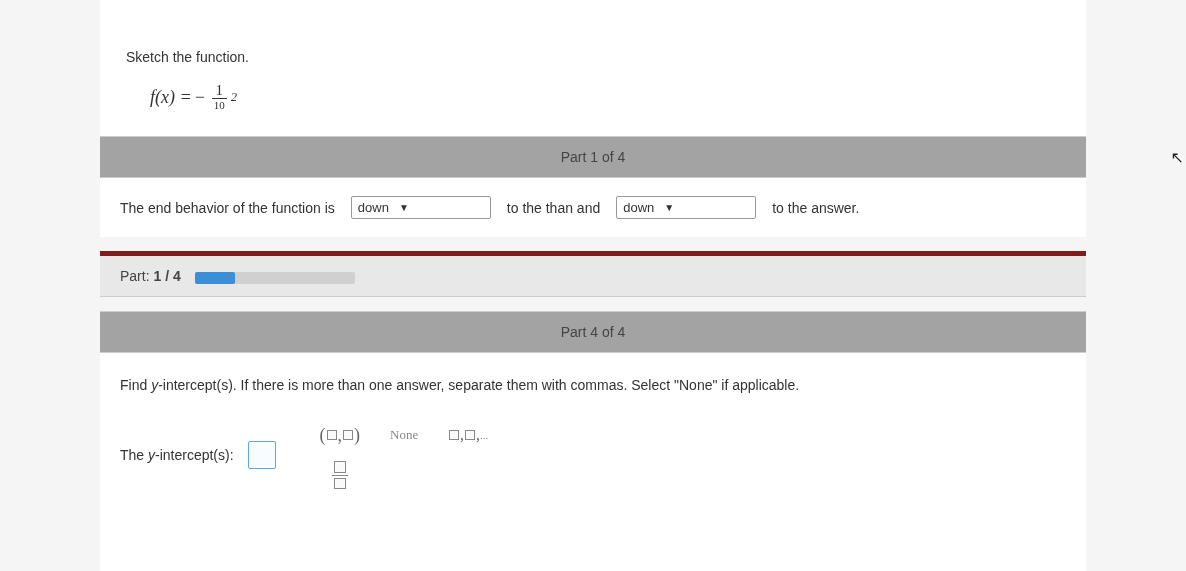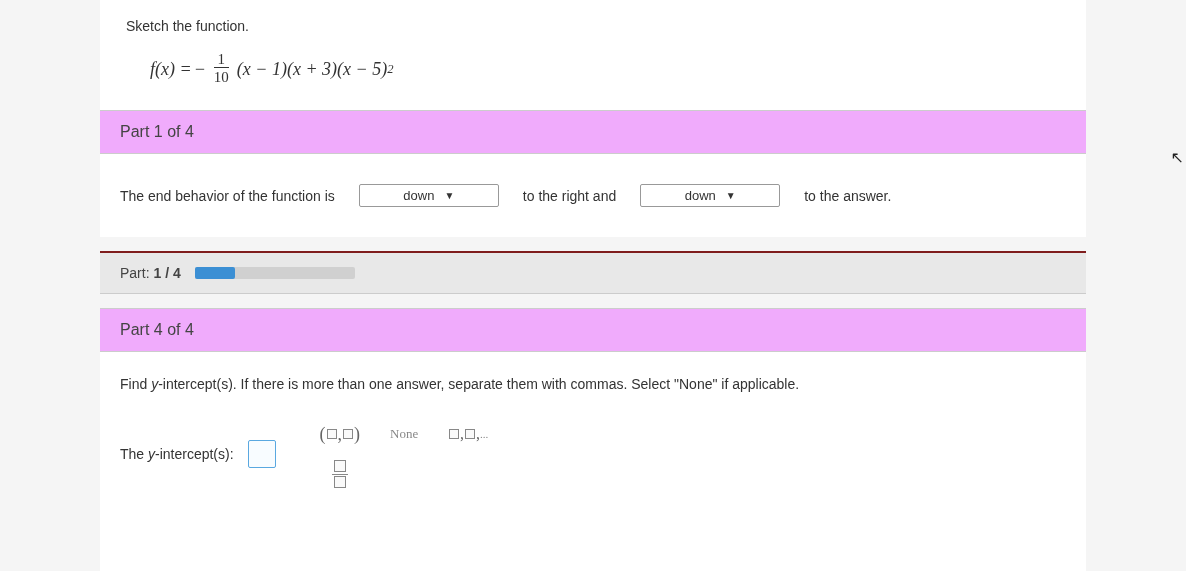--- a/index.html
+++ b/index.html
@@ -20,20 +20,21 @@
       margin: 0 100px 0 100px;
       height: 100%;
     }
     .question-header {
       padding: 18px 26px 24px 26px;
     }
     .question-title {
       font-size: 14px;
       color: #333;
       margin-bottom: 18px;
+      margin-top: 31px;
     }
     .formula {
       padding-left: 24px;
       font-family: 'Times New Roman', serif;
       font-style: italic;
       font-size: 18px;
       color: #333;
       display: flex;
       align-items: center;
     }
@@ -47,68 +48,69 @@
     }
     .frac .num {
       border-bottom: 1px solid #333;
       padding: 0 4px;
       line-height: 1;
       font-size: 15px;
     }
     .frac .den {
       padding: 0 4px;
       line-height: 1.2;
-      font-size: 15px;
+      font-size: 11px;
     }
     .sup {
       font-size: 0.7em;
       vertical-align: super;
     }
     .part-header {
-      background: #f0abfc;
+      background: #a3a3a3;
       border-top: 1px solid #ccc;
       border-bottom: 1px solid #ccc;
       padding: 12px 20px;
-      font-size: 16px;
+      font-size: 14px;
       color: #444;
+      text-align: center;
     }
     .part-body {
-      padding: 30px 20px;
+      padding: 18px 20px;
       font-size: 14px;
       color: #333;
       display: flex;
       align-items: center;
       flex-wrap: wrap;
-      gap: 24px;
+      gap: 16px;
     }
     .dropdown {
       display: inline-flex;
       align-items: center;
       border: 1px solid #999;
       background: #fff;
       padding: 3px 6px;
       min-width: 140px;
-      justify-content: center;
+      justify-content: flex-start;
       font-size: 13px;
       border-radius: 2px;
     }
     .dropdown .arrow {
       font-size: 10px;
       margin-left: 10px;
       color: #333;
     }
     .progress-row {
       background: #e8e8e8;
-      border-top: 2px solid #7f1d1d;
+      border-top: 5px solid #7f1d1d;
       border-bottom: 1px solid #ccc;
       padding: 12px 20px;
       font-size: 14px;
       color: #444;
       display: flex;
-      align-items: center;
+      align-items: flex-end;
       gap: 14px;
     }
     .progress-bar {
       width: 160px;
       height: 12px;
       background: #d0d0d0;
       border-radius: 2px;
       position: relative;
     }
     .progress-fill {
@@ -213,34 +215,33 @@
 <div class="container">
   <div class="question-header">
     <div class="question-title">Sketch the function.</div>
     <div class="formula">
       <span>f(x) = </span>
       <span style="margin:0 2px">−</span>
       <span class="frac">
         <span class="num">1</span>
         <span class="den">10</span>
       </span>
-      <span style="margin-left:2px">(x − 1)(x + 3)(x − 5)</span>
       <span class="sup">2</span>
     </div>
   </div>
 
   <div class="part-header">Part 1 of 4</div>
 
   <div class="part-body">
     <span>The end behavior of the function is</span>
     <span class="dropdown">
       <span>down</span>
       <span class="arrow">▼</span>
     </span>
-    <span>to the right and</span>
+    <span>to the than and</span>
     <span class="dropdown">
       <span>down</span>
       <span class="arrow">▼</span>
     </span>
     <span>to the answer.</span>
   </div>
 
   <div class="gap-divider"></div>
 
   <div class="progress-row">

